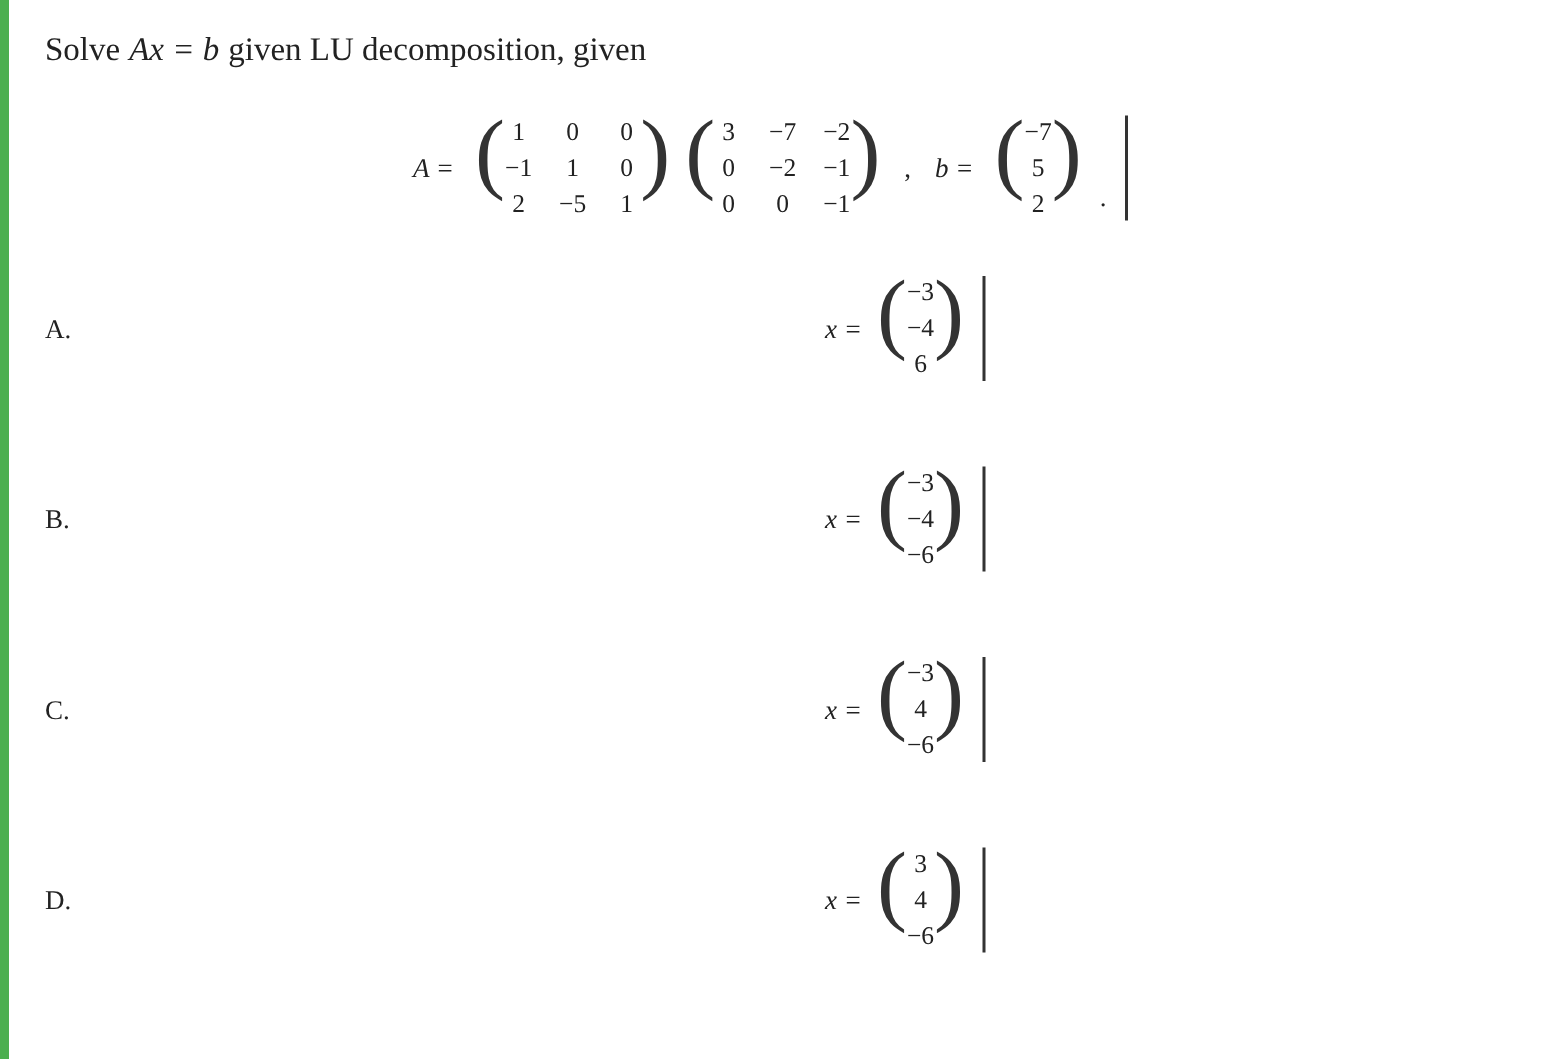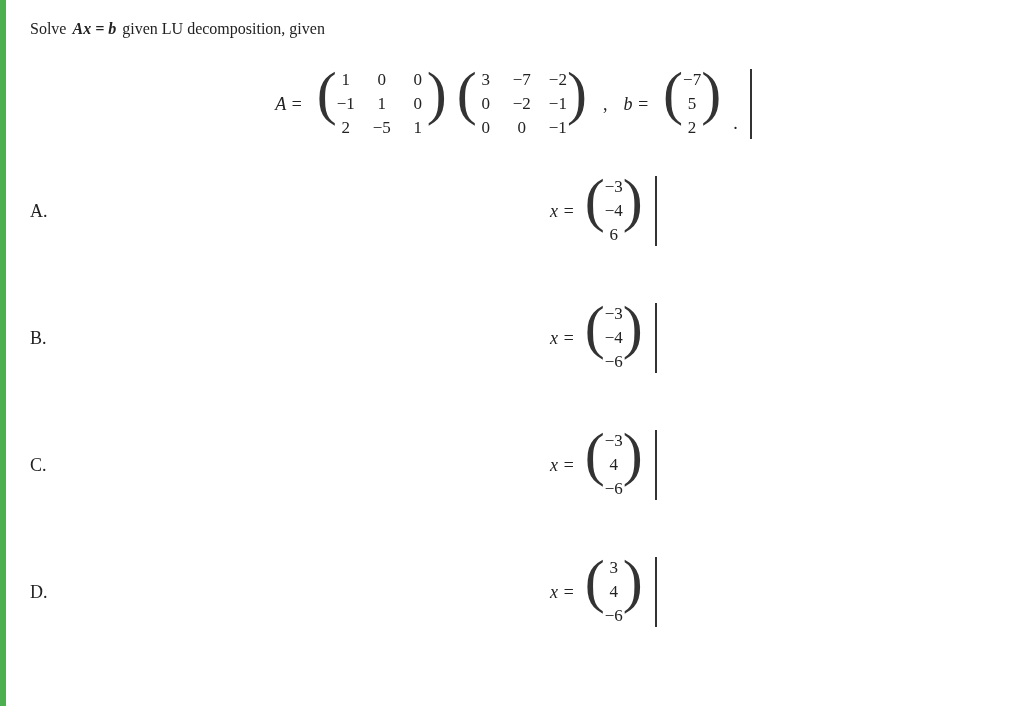--- a/index.html
+++ b/index.html
@@ -6,21 +6,21 @@
 
     body {
       background: #fff;
       font-family: 'Times New Roman', Times, serif;
       font-size: 18px;
       color: #222;
       padding: 20px 30px;
     }
 
     .problem-statement {
-      font-size: 16px;
+      font-size: 22px;
       margin-bottom: 30px;
       display: flex;
       align-items: center;
       gap: 6px;
       flex-wrap: wrap;
     }
 
     .matrix-section {
       display: flex;
       align-items: center;
@@ -110,21 +110,21 @@
       margin-left: 460px;
     }
   </style>
 </head>
 <body>
 
 <div class="left-accent"></div>
 
 <div class="problem-statement">
   <span>Solve</span>
-  <span style="font-style:italic;font-weight:bold;">
+  <span style="font-style:italic;">
     <i>Ax</i> = <i>b</i>
   </span>
   <span>given LU decomposition, given</span>
 </div>
 
 <div class="matrix-section">
 
   <span style="font-style:italic; font-size:18px; margin-right:4px;"><i>A</i> =</span>
 
   <div class="matrix-wrapper">

